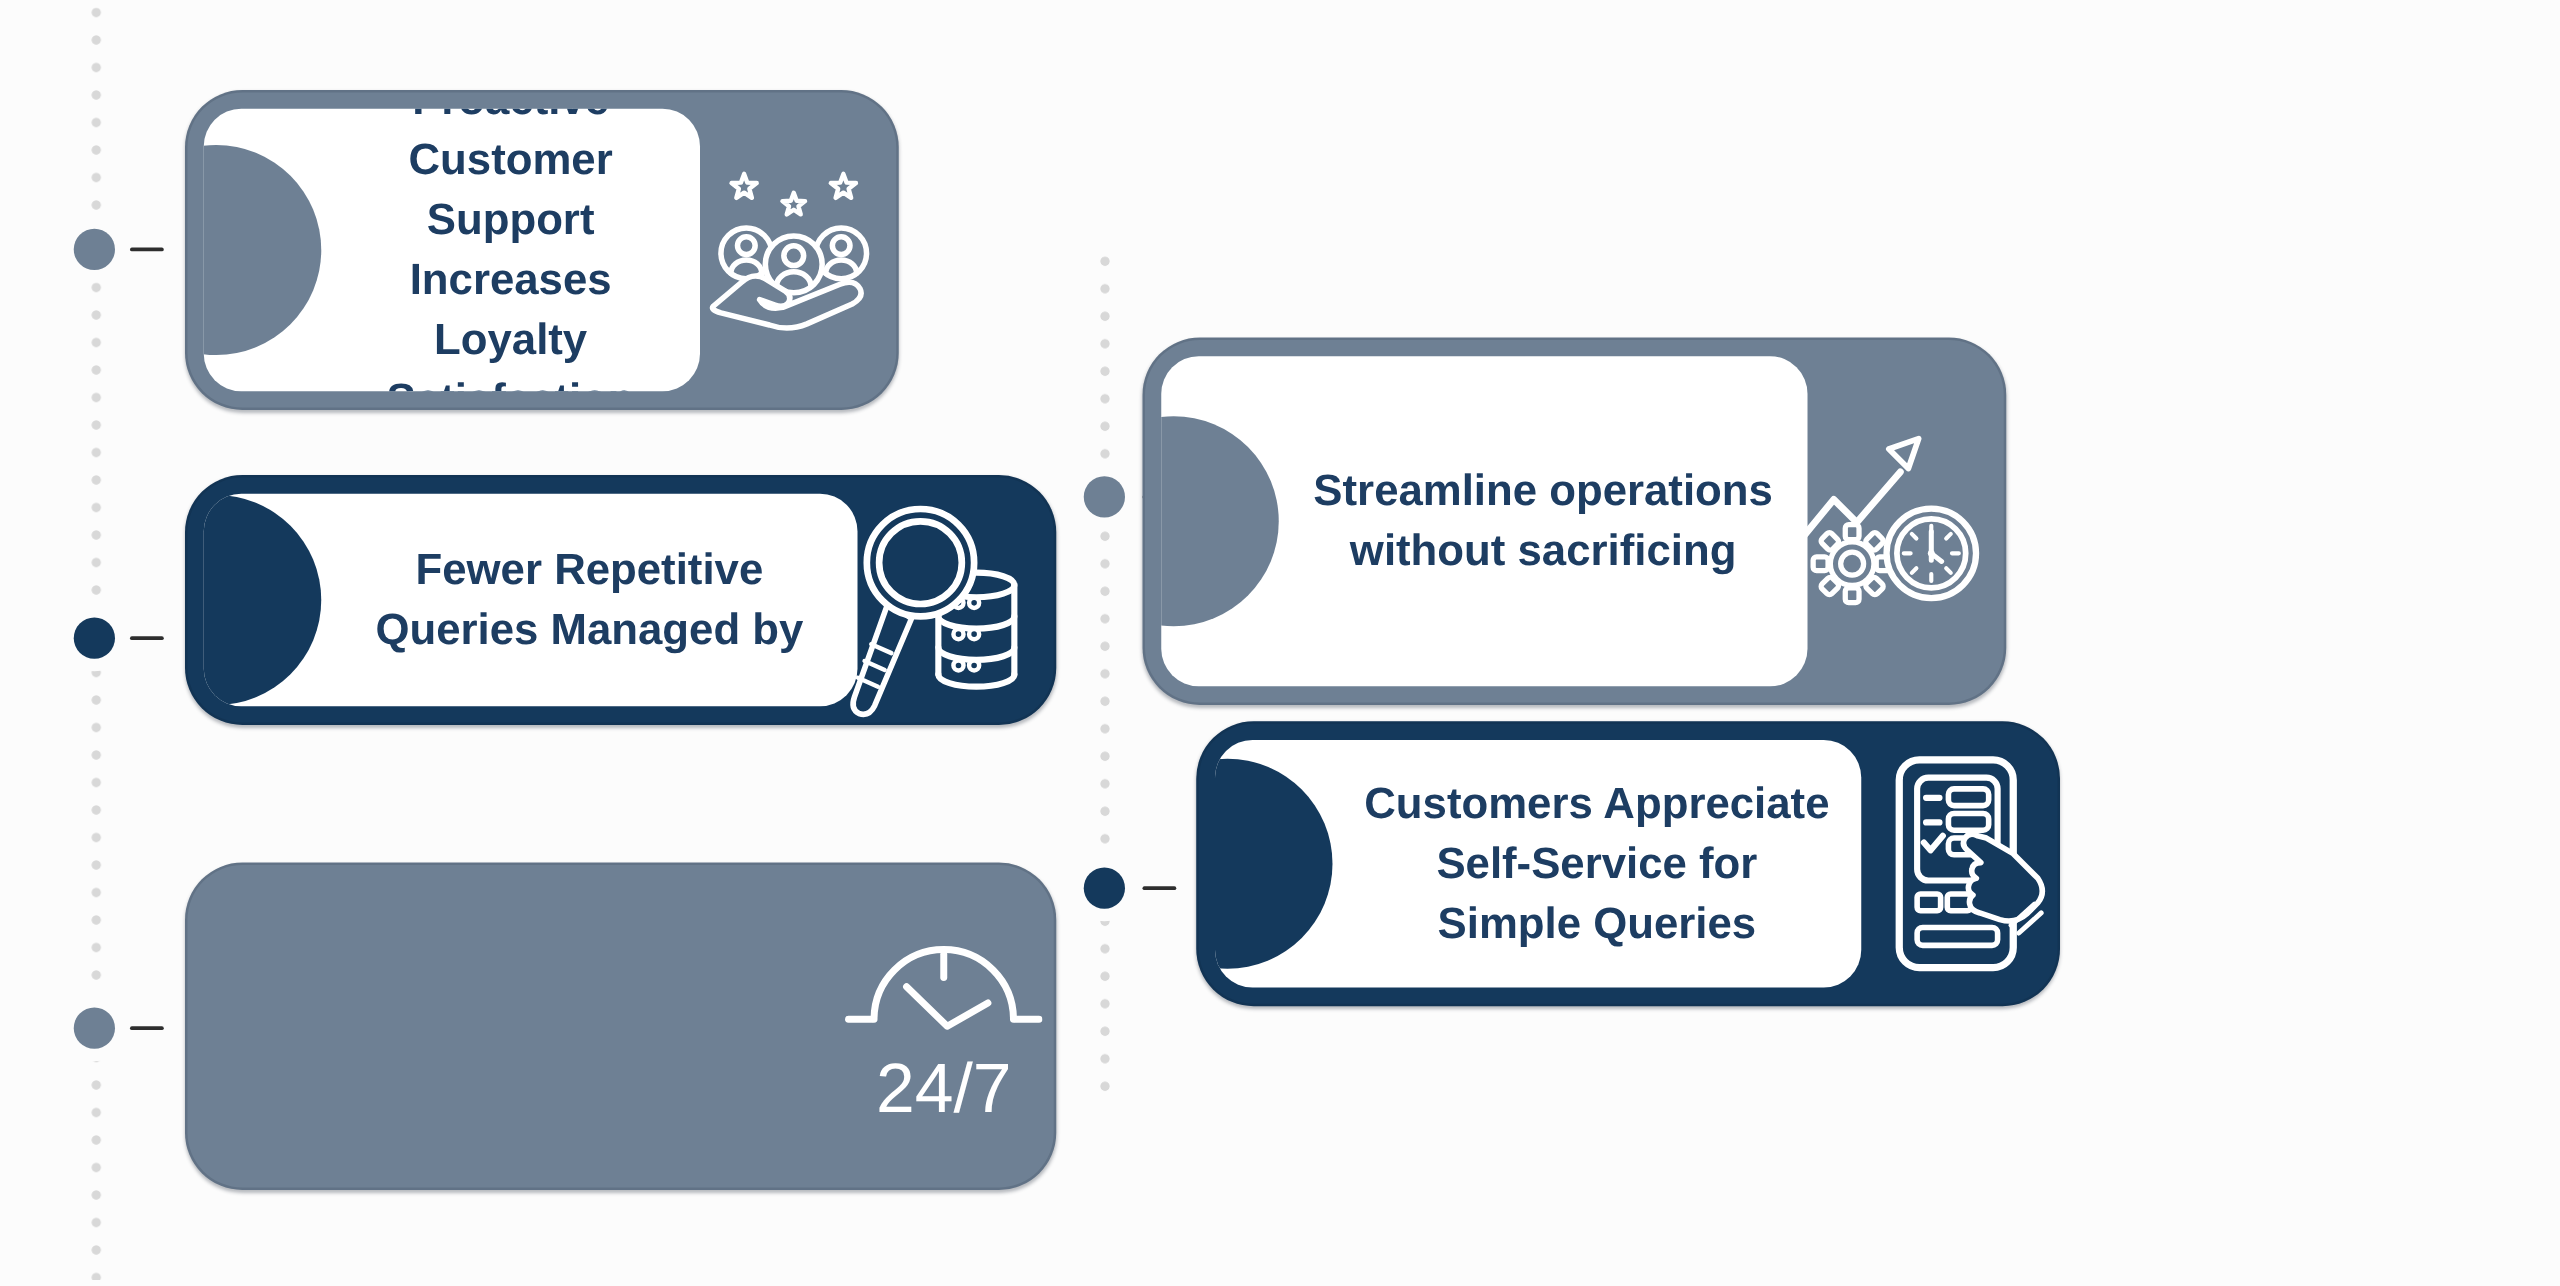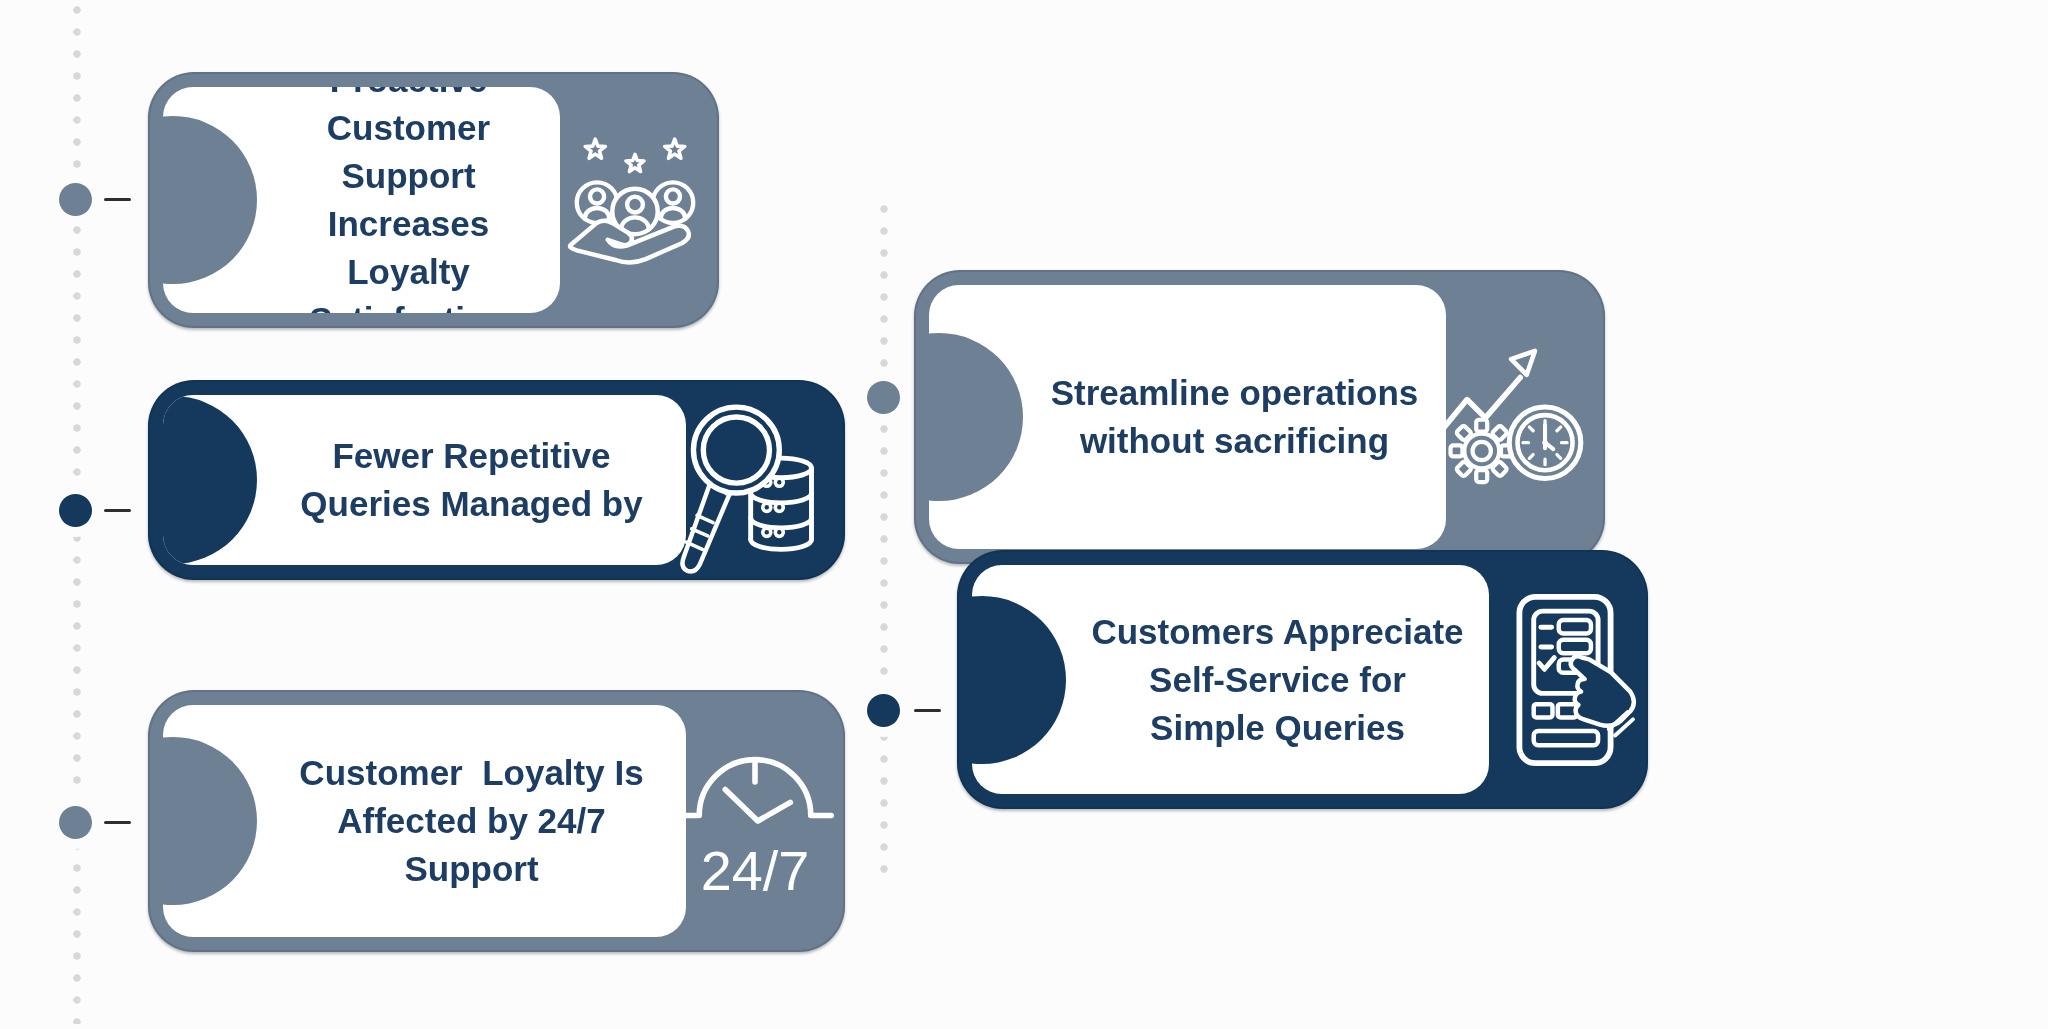--- a/index.html
+++ b/index.html
@@ -134,28 +134,20 @@
         </g>
         <path d="M43,112 L13,196 Q9,207 17,211 Q26,214 31,204 L64,126 Z" fill="var(--bg)" stroke-width="5"></path>
         <path d="M28,149 L46,157 M22,164 L40,172 M16,179 L34,187" stroke-width="4"></path>
         <circle cx="72" cy="76" r="48" fill="var(--bg)" stroke-width="6"></circle>
         <circle cx="72" cy="76" r="37" stroke-width="6"></circle>
       </svg>
     </div>
   </div>
 
   <div class="card slate" style="left:148px;top:690px;width:697px;height:262px">
-    <div class="card-inner">
-      <div class="bulge"></div>
-      <div class="card-text">
-        <div class="card-line">Customer  Loyalty Is</div>
-        <div class="card-line">Affected by 24/7</div>
-        <div class="card-line">Support</div>
-      </div>
-    </div>
     <div class="icon-strip">
       <svg class="icon" viewBox="0 0 170 200" width="158" height="186" style="margin-left:-10px">
         <path d="M25,94 A60,60 0 0 1 145,94" stroke-width="6"></path>
         <path d="M85,38 L85,58" stroke-width="6"></path>
         <path d="M3,94 H23 M147,94 H167" stroke-width="6"></path>
         <path d="M53,66 L88,100 L123,80" stroke-width="6"></path>
         <text x="85" y="174" text-anchor="middle" font-size="60" font-weight="400">24/7</text>
       </svg>
     </div>
   </div>
@@ -188,21 +180,21 @@
           <circle r="39" fill="var(--bg)" stroke-width="5.5"></circle>
           <circle r="30"></circle>
           <path d="M0,-24 V-18 M17,-17 L13,-13 M24,0 H18 M17,17 L13,13 M0,24 V18 M-17,17 L-13,13 M-24,0 H-18 M-17,-17 L-13,-13" stroke-width="3.6"></path>
           <path d="M0,6 L0,-19 M0,0 L9,7" stroke-width="4.4"></path>
           <circle r="3" fill="#fff" stroke="none"></circle>
         </g>
       </svg>
     </div>
   </div>
 
-  <div class="card navy" style="left:957px;top:550px;width:691px;height:259px">
+  <div class="card navy" style="left:957px;top:577px;width:691px;height:228px">
     <div class="card-inner">
       <div class="bulge"></div>
       <div class="card-text">
         <div class="card-line">Customers Appreciate</div>
         <div class="card-line">Self-Service for</div>
         <div class="card-line">Simple Queries</div>
       </div>
     </div>
     <div class="icon-strip">
       <svg class="icon" viewBox="0 0 170 210" width="152" height="188">

